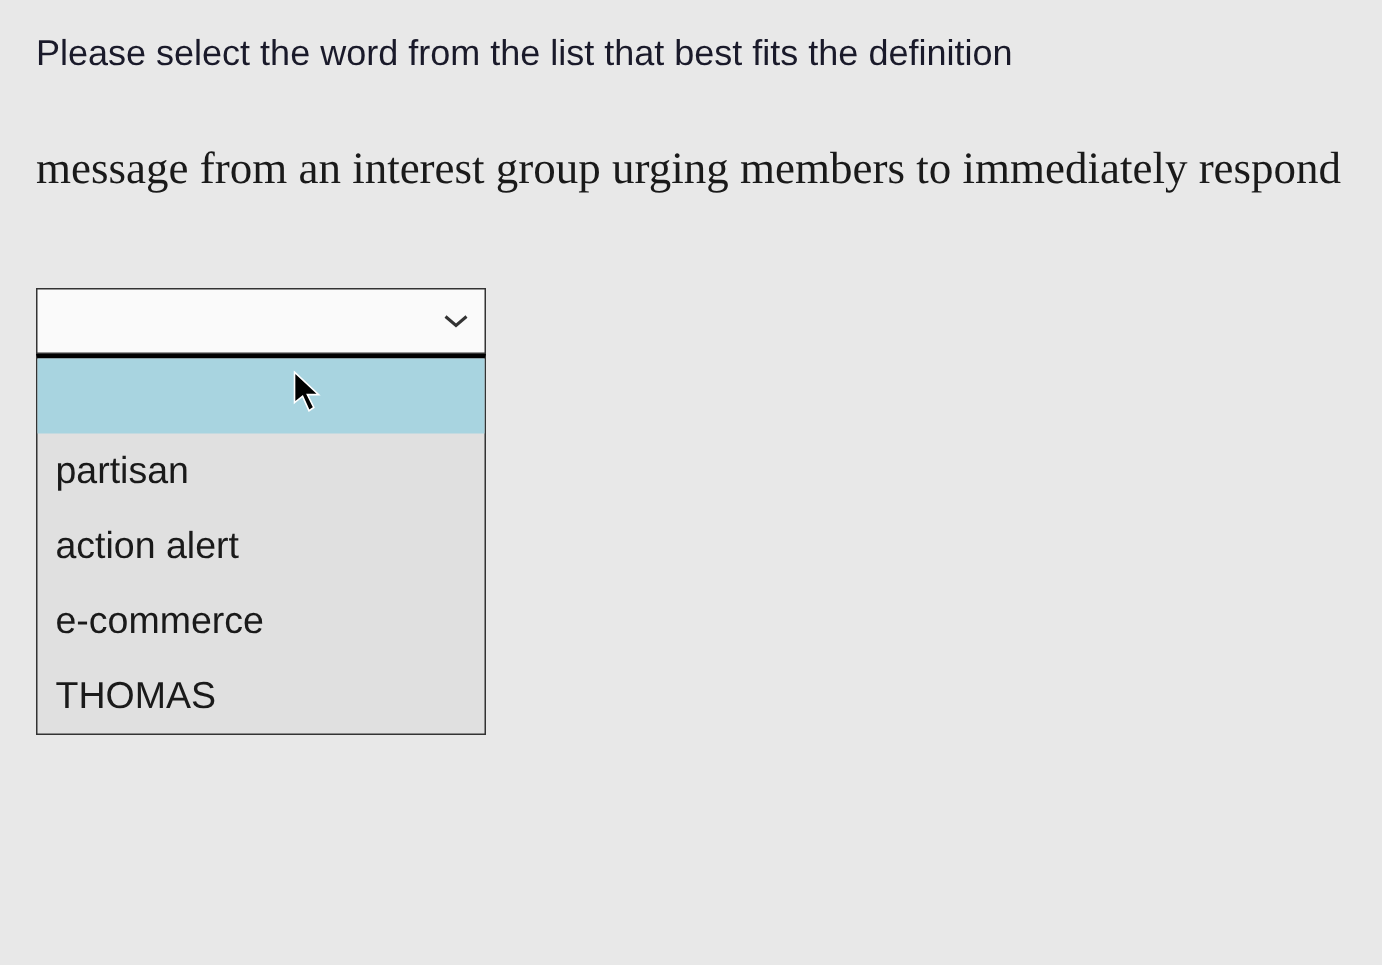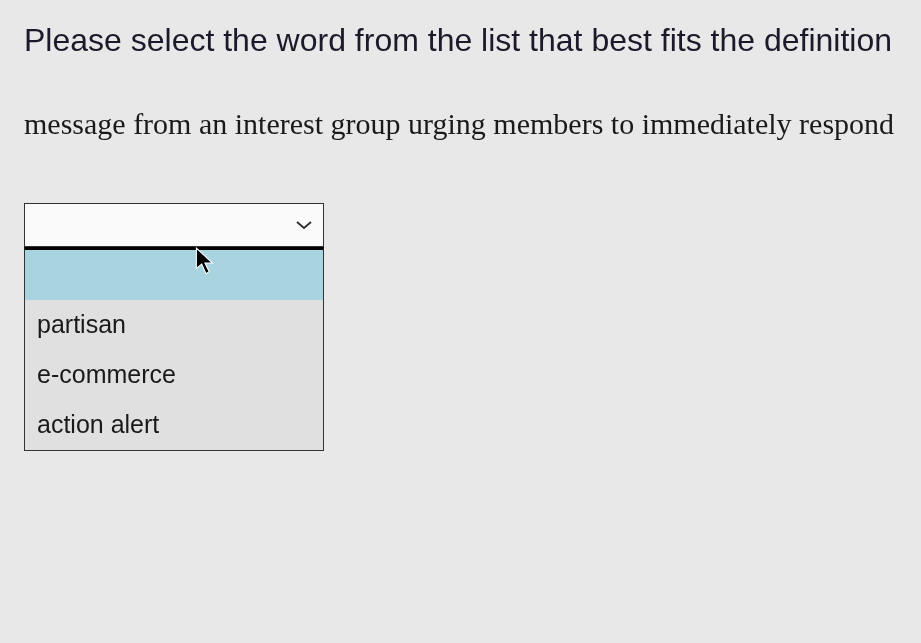--- a/index.html
+++ b/index.html
@@ -10,21 +10,21 @@
     body {
       width: 921px;
       height: 643px;
       background: #e8e8e8;
       font-family: Arial, Helvetica, sans-serif;
       padding: 20px 24px;
       position: relative;
       overflow: hidden;
     }
     .instruction {
-      font-size: 32px;
+      font-size: 24px;
       color: #1a1a2a;
       margin-bottom: 42px;
       line-height: 1.3;
     }
     .definition {
       font-size: 30px;
       color: #1a1a1a;
       font-family: "Times New Roman", Times, serif;
       margin-bottom: 60px;
       line-height: 1.3;
@@ -102,22 +102,23 @@
     <span></span>
     <span class="chevron">
       <svg viewBox="0 0 18 12">
         <polyline points="2,3 9,9 16,3" fill="none" stroke="#333" stroke-width="2"></polyline>
       </svg>
     </span>
   </div>
   <div class="options-list">
     <div class="option highlight"></div>
     <div class="option">partisan</div>
+    <div class="option">action alert</div>
     <div class="option">e-commerce</div>
-    <div class="option">action alert</div>
+    <div class="option">THOMAS</div>
   </div>
 </div>
 
 <div class="cursor">
   <svg viewBox="0 0 20 28">
     <path d="M1,1 L1,20 L6,16 L10,25 L13,23 L9,15 L16,15 Z" fill="#000" stroke="#fff" stroke-width="1"></path>
   </svg>
 </div>
 
 </body></html>

